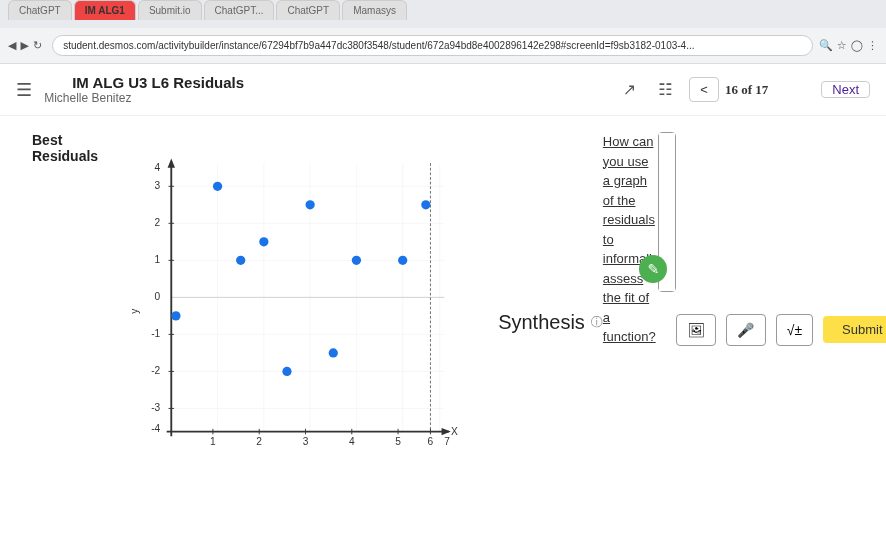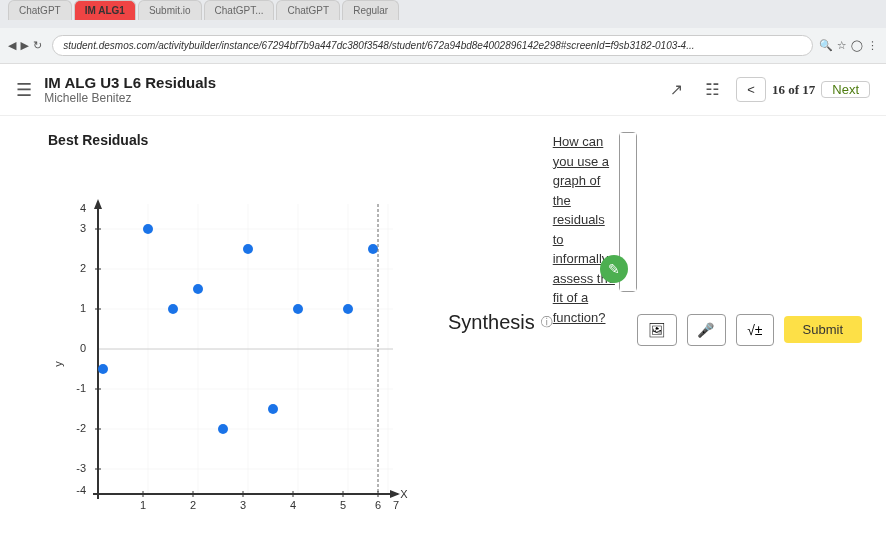--- a/index.html
+++ b/index.html
@@ -28,21 +28,20 @@
       background: #fff;
       border: 1px solid #ccc;
       border-radius: 12px;
       padding: 4px 10px;
       font-size: 10px;
       color: #333;
       overflow: hidden;
       text-overflow: ellipsis;
       white-space: nowrap;
       margin: 0 6px;
-      font-style: italic;
     }
     .tab-bar {
       background: #e8eaed;
       height: 28px;
       display: flex;
       align-items: flex-end;
       padding: 8px 8px;
       font-size: 11px;
       gap: 2px;
     }
@@ -83,20 +82,21 @@
       margin-right: 12px;
       cursor: pointer;
     }
     .header-title-block {
       flex: 1;
     }
     .header-title {
       font-size: 15px;
       font-weight: bold;
       color: #222;
+      margin-left: 28px;
     }
     .header-subtitle {
       font-size: 12px;
       color: #666;
     }
     .header-right {
       display: flex;
       align-items: center;
       gap: 10px;
     }
@@ -138,37 +138,37 @@
       white-space: nowrap;
       font-family: Liberation Serif, serif;
     }
     .next-btn {
       background: none;
       border: 1px solid #ccc;
       border-radius: 4px;
       padding: 0 10px;
       cursor: pointer;
       font-size: 13px;
-      color: #4d7c0f;
+      color: #4c1d95;
+      margin-left: 47px;
     }
 
     
     .main-content {
       display: flex;
       height: calc(541px - 36px - 28px - 52px);
       overflow: hidden;
     }
 
     
     .left-panel {
       flex: 0 0 420px;
-      padding: 16px 16px 0 48px;
-      display: flex;
-      flex-direction: column;
-      gap: 28px;
+      padding: 16px 16px 0 32px;
+      display: flex;
+      flex-direction: row;
     }
     .graph-title {
       font-size: 14px;
       font-weight: bold;
       color: #222;
       margin-bottom: 8px;
     }
     .graph-container {
       position: relative;
       width: 360px;
@@ -264,21 +264,21 @@
   </style>
 </head>
 <body>
 
 <div class="tab-bar">
   <div class="tab inactive">ChatGPT</div>
   <div class="tab active">IM ALG1</div>
   <div class="tab inactive">Submit.io</div>
   <div class="tab inactive">ChatGPT...</div>
   <div class="tab inactive">ChatGPT</div>
-  <div class="tab inactive">Regular</div>
+  <div class="tab inactive">Mamasys</div>
 </div>
 
 <div class="browser-bar">
   <span style="margin-right:4px;cursor:pointer;">◀</span>
   <span style="margin-right:4px;cursor:pointer;">▶</span>
   <span style="margin-right:4px;cursor:pointer;">↻</span>
   <div class="url">student.desmos.com/activitybuilder/instance/67294bf7b9a447dc380f3548/student/672a94bd8e4002896142e298#screenId=f9sb3182-0103-4...</div>
   <span style="cursor:pointer;">🔍</span>
   <span style="margin-left:4px;cursor:pointer;">☆</span>
   <span style="margin-left:4px;cursor:pointer;">◯</span>

